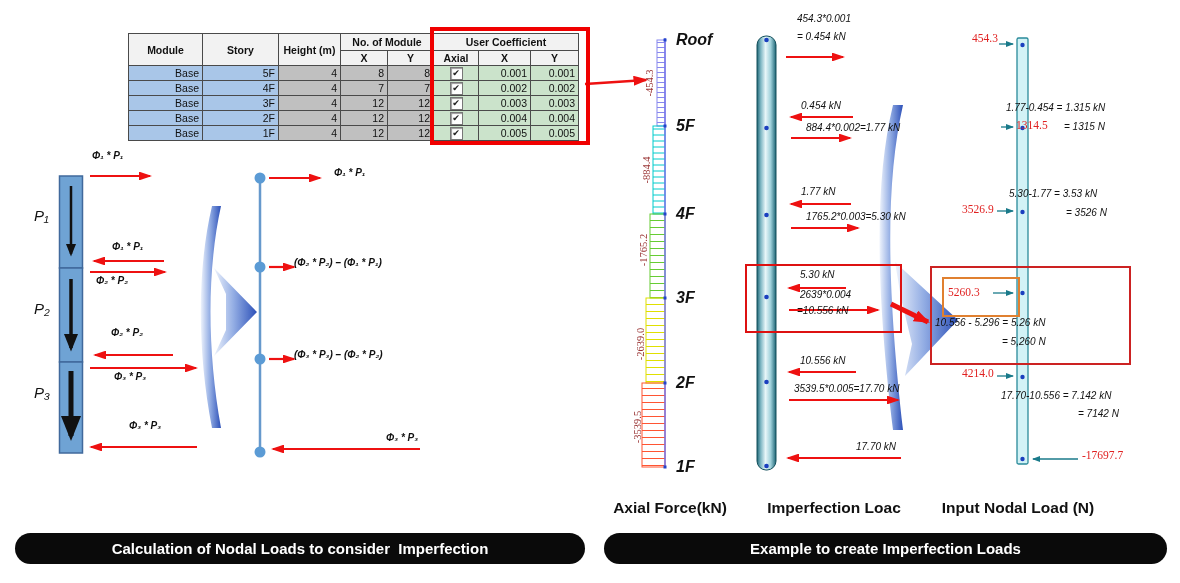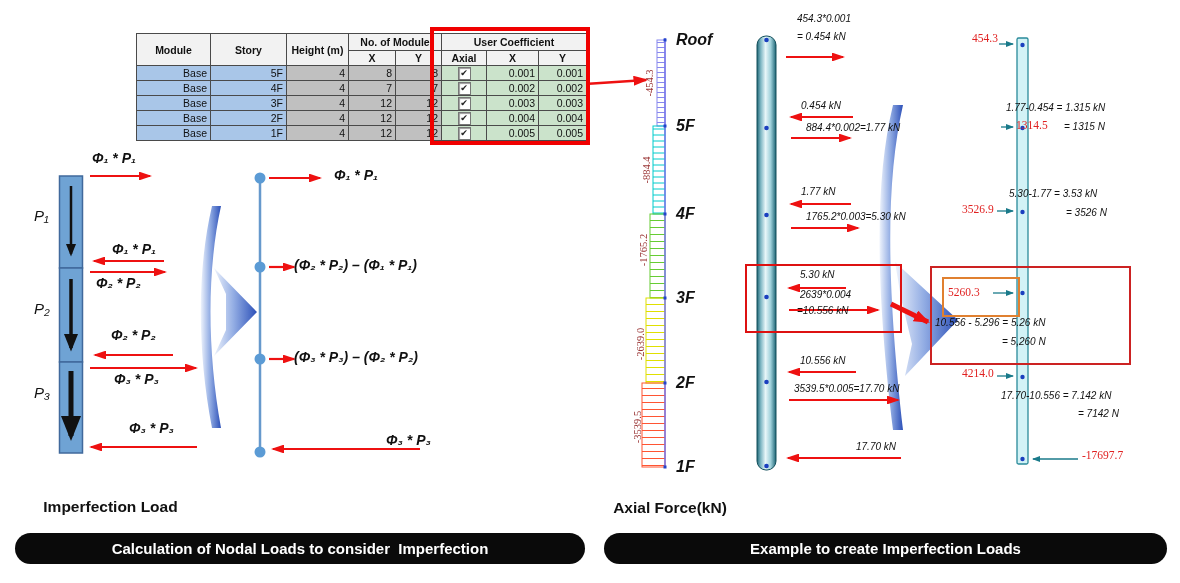--- a/index.html
+++ b/index.html
@@ -1,32 +1,32 @@
 <!DOCTYPE html>
 <html><head>
 <meta charset="utf-8">
 <style>
   html,body{margin:0;padding:0;background:#fff;}
   #canvas{position:relative;width:1180px;height:583px;background:#fff;overflow:hidden;
           font-family:"Liberation Sans",sans-serif;}
   svg{position:absolute;left:0;top:0;}
-  .lbl{position:absolute;font-style:italic;font-weight:bold;font-size:14px;color:#111;white-space:nowrap;}
+  .lbl{position:absolute;font-style:italic;font-weight:bold;font-size:10px;color:#111;white-space:nowrap;}
   .plbl{position:absolute;font-style:italic;font-weight:normal;font-size:15px;color:#111;white-space:nowrap;}
   .eq{position:absolute;font-style:italic;font-size:10px;color:#111;white-space:nowrap;}
   .floor{position:absolute;font-style:italic;font-weight:bold;font-size:16px;color:#111;white-space:nowrap;}
   .axv{position:absolute;font-family:"Liberation Serif",serif;font-size:10.5px;color:#993333;
        transform:translate(-50%,-50%) rotate(-90deg);white-space:nowrap;}
   .nval{position:absolute;font-family:"Liberation Serif",serif;font-size:11.5px;color:#e02020;white-space:nowrap;}
   .cap{position:absolute;font-weight:bold;font-size:15.5px;color:#111;text-align:center;white-space:nowrap;}
   .banner{position:absolute;height:31px;background:#0a0a0a;border-radius:16px;
           display:flex;align-items:center;justify-content:center;}
   .banner span{color:#fff;font-weight:bold;font-size:15px;white-space:pre;}
   .overlay-box{position:absolute;pointer-events:none;}
   
-  #imp-table{position:absolute;left:136px;top:33px;border-collapse:collapse;table-layout:fixed;
+  #imp-table{position:absolute;left:128px;top:33px;border-collapse:collapse;table-layout:fixed;
              font-size:10.5px;color:#111;border-radius:25px;}
   #imp-table td,#imp-table th{border:1px solid #4a4a4a;padding:0 3px;overflow:hidden;white-space:nowrap;}
   #imp-table th{background:#f2f2f2;font-weight:bold;text-align:center;}
   #imp-table .c-blue{background:#a9c6e8;text-align:right;}
   #imp-table .c-gray{background:#c0c0c0;text-align:right;}
   #imp-table .c-green{background:#cbe3cb;text-align:right;}
   #imp-table .c-chk{background:#cbe3cb;text-align:center;}
   .chk{display:inline-block;width:11px;height:11px;background:#fff;border:1px solid #777;
        box-shadow:inset 1px 1px 1px #999;font-size:9px;line-height:11px;color:#222;text-align:center;}
 </style>
@@ -322,22 +322,23 @@
   <div class="nval" style="left:1082px;top:449px">-17697.7</div>
   <div class="eq" style="left:1006px;top:102px">1.77-0.454 = 1.315 kN</div>
   <div class="eq" style="left:1064px;top:121px">= 1315 N</div>
   <div class="eq" style="left:1009px;top:188px">5.30-1.77 = 3.53 kN</div>
   <div class="eq" style="left:1066px;top:207px">= 3526 N</div>
   <div class="eq" style="left:935px;top:317px">10.556 - 5.296 = 5.26 kN</div>
   <div class="eq" style="left:1002px;top:336px">= 5,260 N</div>
   <div class="eq" style="left:1001px;top:390px">17.70-10.556 = 7.142 kN</div>
   <div class="eq" style="left:1078px;top:408px">= 7142 N</div>
 
-  <div class="cap" style="left:28px;top:498px;width:165px">Imperfection Load</div>
   <div class="cap" style="left:594px;top:499px;width:152px">Axial Force(kN)</div>
+  <div class="cap" style="left:750px;top:499px;width:168px">Imperfection Loac</div>
+  <div class="cap" style="left:922px;top:499px;width:192px">Input Nodal Load (N)</div>
 
   <div class="banner" style="left:15px;top:533px;width:570px">
     <span>Calculation of Nodal Loads to consider  Imperfection</span>
   </div>
   <div class="banner" style="left:604px;top:533px;width:563px">
     <span>Example to create Imperfection Loads</span>
   </div>
 
 </div>
 

